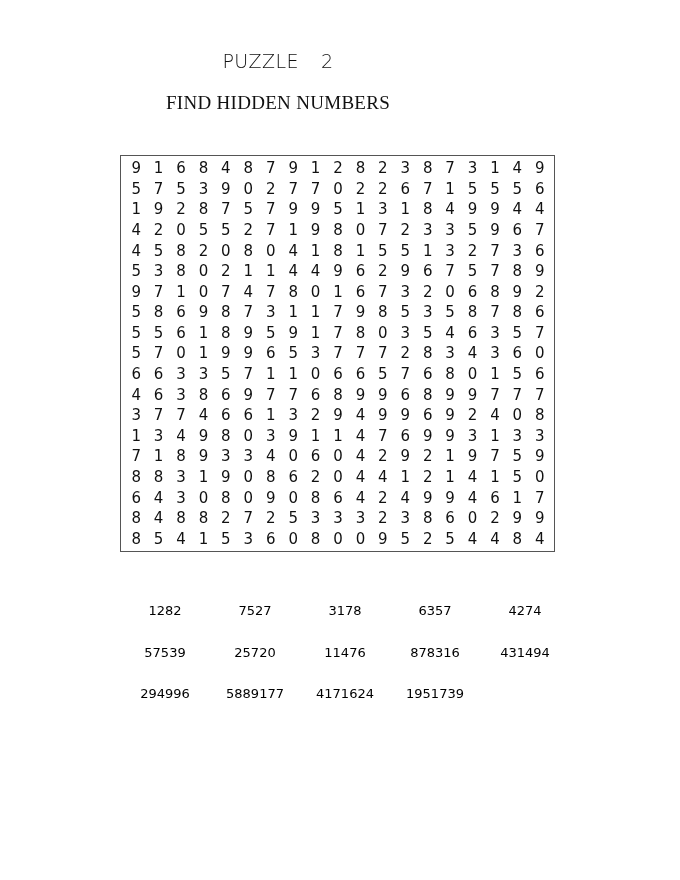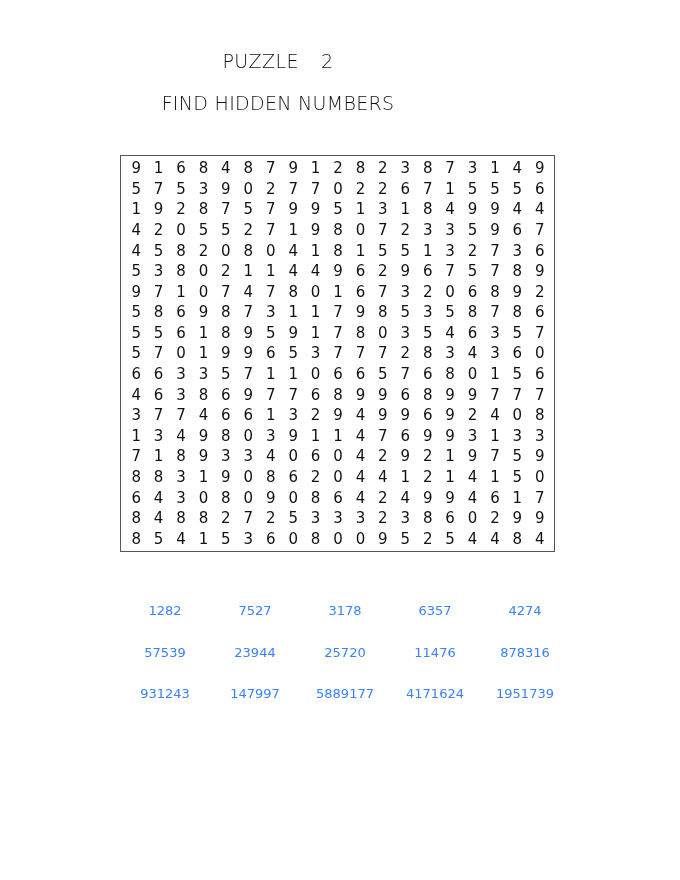--- a/index.html
+++ b/index.html
@@ -2,31 +2,31 @@
 <html><head>
 <meta charset="utf-8">
 <style>
   html, body { margin: 0; padding: 0; background: #ffffff; }
   body { width: 680px; height: 880px; position: relative; overflow: hidden;
          font-family: "DejaVu Sans", sans-serif; color: #111; }
   .title { position: absolute; left: 0; width: 556px; text-align: center;
            font-family: "DejaVu Sans", sans-serif; font-weight: 300; color: #111; }
   #puzzle-title { top: 50px; font-size: 19px; letter-spacing: 0.5px; }
   #puzzle-title .num { margin-left: 22px; }
-  #subtitle { top: 92px; font-size: 19px; letter-spacing: 0.3px; }
+  #subtitle { top: 92px; font-size: 19px; letter-spacing: 0.3px; font-family: Liberation Serif, serif; }
   .grid { position: absolute; left: 120px; top: 155px; width: 435px; height: 397px;
           border: 1px solid #555; box-sizing: border-box;
           display: grid; grid-template-columns: repeat(19, 1fr); grid-template-rows: repeat(19, 1fr);
           padding: 2px 3px 2px 4px; }
   .cell { display: flex; align-items: center; justify-content: center;
           font-family: "DejaVu Sans", sans-serif; font-size: 15px; color: #111; }
   .words { position: absolute; left: 120px; top: 590px; width: 450px;
            display: grid; grid-template-columns: repeat(5, 1fr); row-gap: 0; }
   .word { height: 41.5px; display: flex; align-items: center; justify-content: center;
-          font-family: "DejaVu Sans", sans-serif; font-size: 13px; color: #3b82f6; }
+          font-family: "DejaVu Sans", sans-serif; font-size: 13px; color: #000000; }
 </style>
 </head>
 <body>
 
 <div class="title" id="puzzle-title">
   <span>PUZZLE</span><span class="num">2</span>
 </div>
 <div class="title" id="subtitle">FIND HIDDEN NUMBERS</div>
 
 <div class="grid" id="grid">
@@ -393,22 +393,21 @@
     <div class="cell">4</div>
   </div>
 
 <div class="words" id="words">
     <div class="word">1282</div>
     <div class="word">7527</div>
     <div class="word">3178</div>
     <div class="word">6357</div>
     <div class="word">4274</div>
     <div class="word">57539</div>
-    <div class="word">23944</div>
     <div class="word">25720</div>
     <div class="word">11476</div>
     <div class="word">878316</div>
-    <div class="word">931243</div>
-    <div class="word">147997</div>
+    <div class="word">431494</div>
+    <div class="word">294996</div>
     <div class="word">5889177</div>
     <div class="word">4171624</div>
     <div class="word">1951739</div>
   </div>
 
 </body></html>

